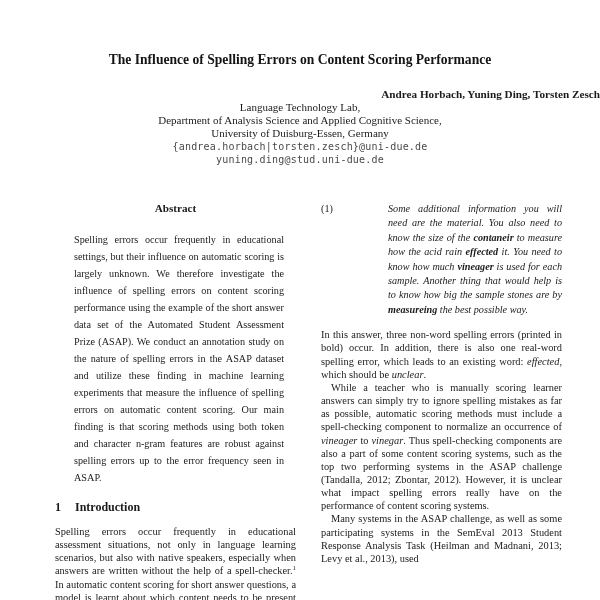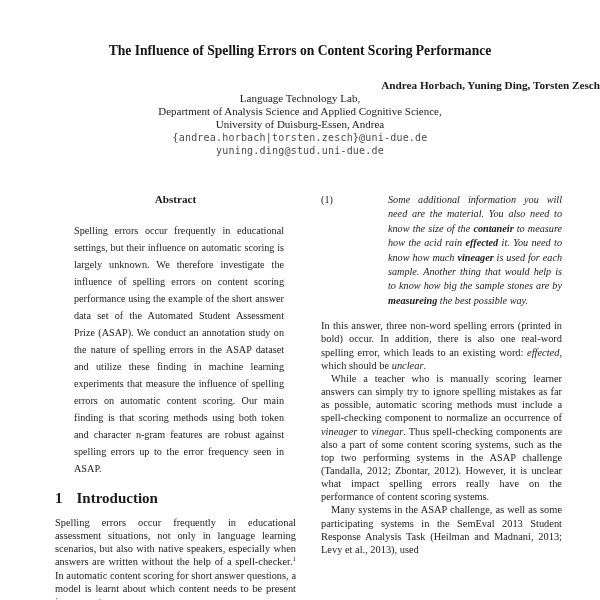--- a/index.html
+++ b/index.html
@@ -12,20 +12,21 @@
     width: 600px;
     height: 600px;
     overflow: hidden;
     background: #ffffff;
     color: #1b1b1b;
     font-family: "Liberation Serif", serif;
   }
   .titleblock {
     padding-top: 42px;
     text-align: center;
+    margin-top: 9px;
   }
   .paper-title {
     margin: 0;
     font-size: 13.6px;
     font-weight: bold;
     line-height: 17px;
     color: #141414;
   }
   .authors {
     margin-top: 20px;
@@ -62,21 +63,21 @@
     margin: 0 0 11px 0;
   }
   .abs-text {
     margin: 16px 12px 0 19px;
     text-align: justify;
     font-size: 10.2px;
     line-height: 17px;
   }
   .sec-heading {
     margin-top: 15px;
-    font-size: 15px;
+    font-size: 12px;
     font-weight: bold;
     line-height: 13px;
   }
   .sec-num { display: inline-block; margin-right: 14px; }
   .para {
     margin: 0;
     text-align: justify;
     font-size: 10.4px;
     line-height: 13.15px;
   }
@@ -109,21 +110,21 @@
 </head>
 <body>
 
 <div class="page">
 
   <div class="titleblock">
     <h1 class="paper-title">The Influence of Spelling Errors on Content Scoring Performance</h1>
     <div class="authors">Andrea Horbach, Yuning Ding, Torsten Zesch</div>
     <div class="affil">Language Technology Lab,</div>
     <div class="affil">Department of Analysis Science and Applied Cognitive Science,</div>
-    <div class="affil">University of Duisburg-Essen, Andrea</div>
+    <div class="affil">University of Duisburg-Essen, Germany</div>
     <div class="email">{andrea.horbach|torsten.zesch}@uni-due.de</div>
     <div class="email">yuning.ding@stud.uni-due.de</div>
   </div>
 
   <div class="columns">
 
     <div class="col">
       <div class="abs-heading">Abstract</div>
       <p class="abs-text">Spelling errors occur frequently in educational settings, but their influence on automatic scoring is largely unknown. We therefore investigate the influence of spelling errors on content scoring performance using the example of the short answer data set of the Automated Student Assessment Prize (ASAP). We conduct an annotation study on the nature of spelling errors in the ASAP dataset and utilize these finding in machine learning experiments that measure the influence of spelling errors on automatic content scoring. Our main finding is that scoring methods using both token and character n-gram features are robust against spelling errors up to the error frequency seen in ASAP.</p>
       <div class="sec-heading">

